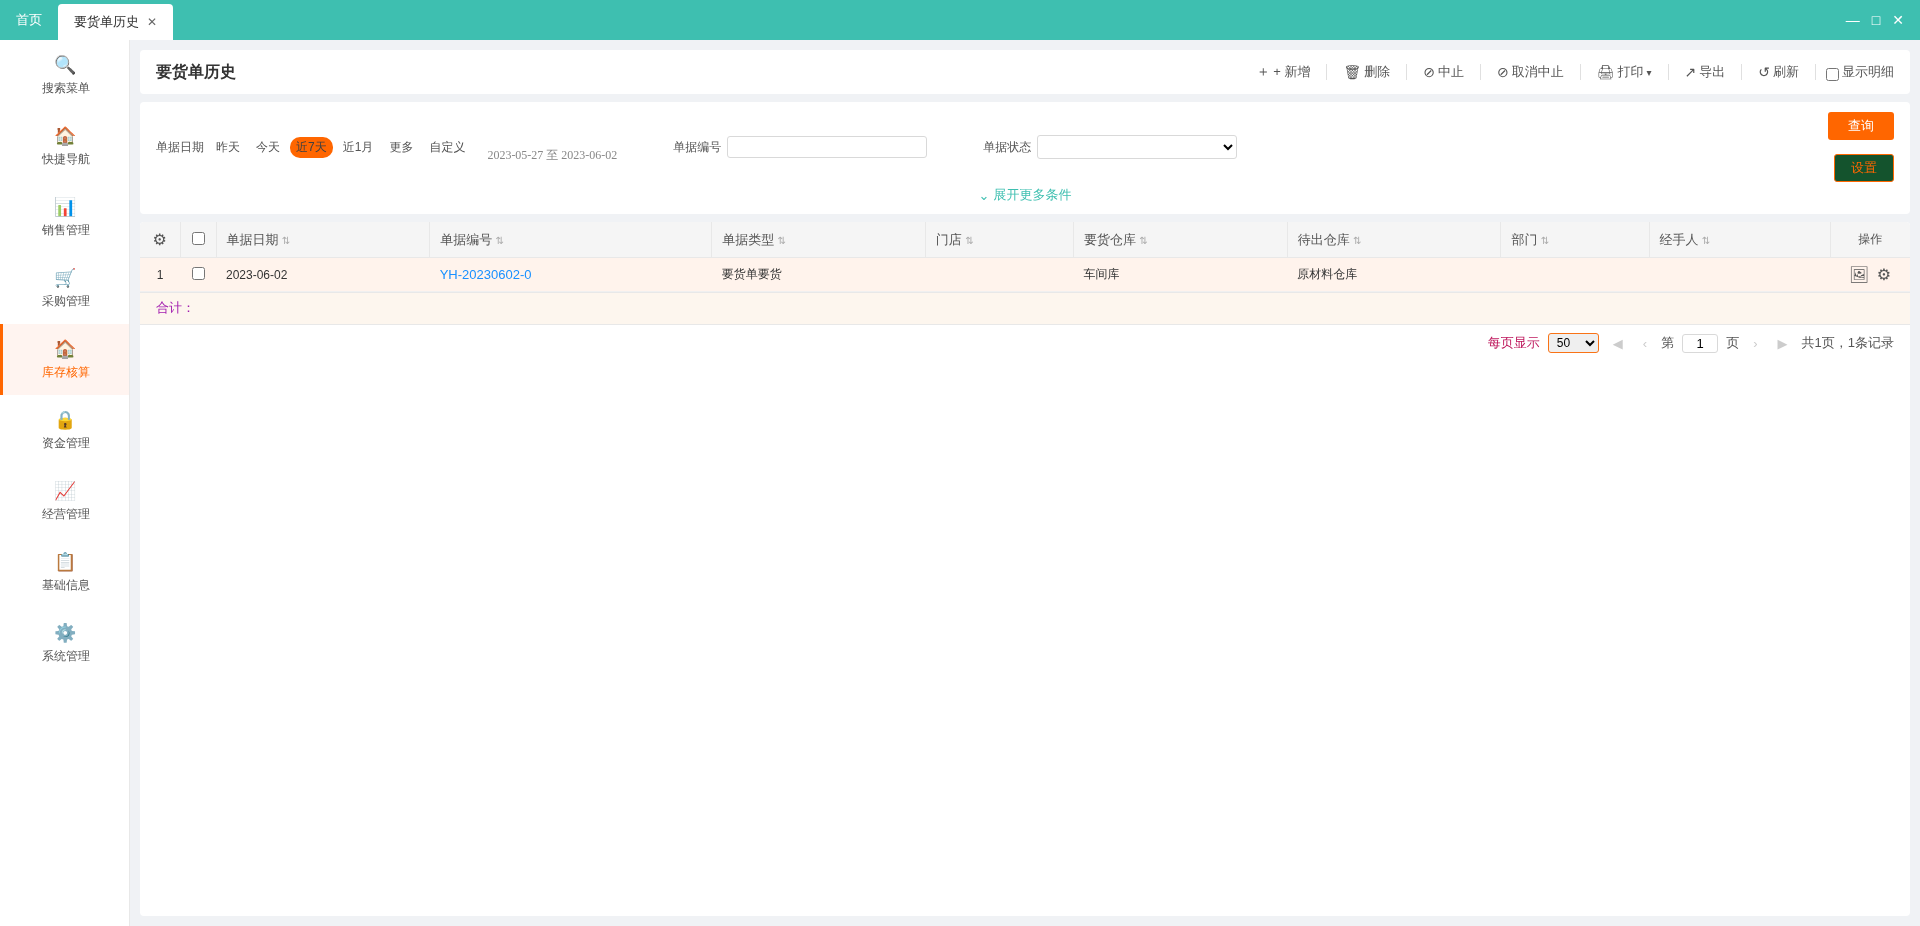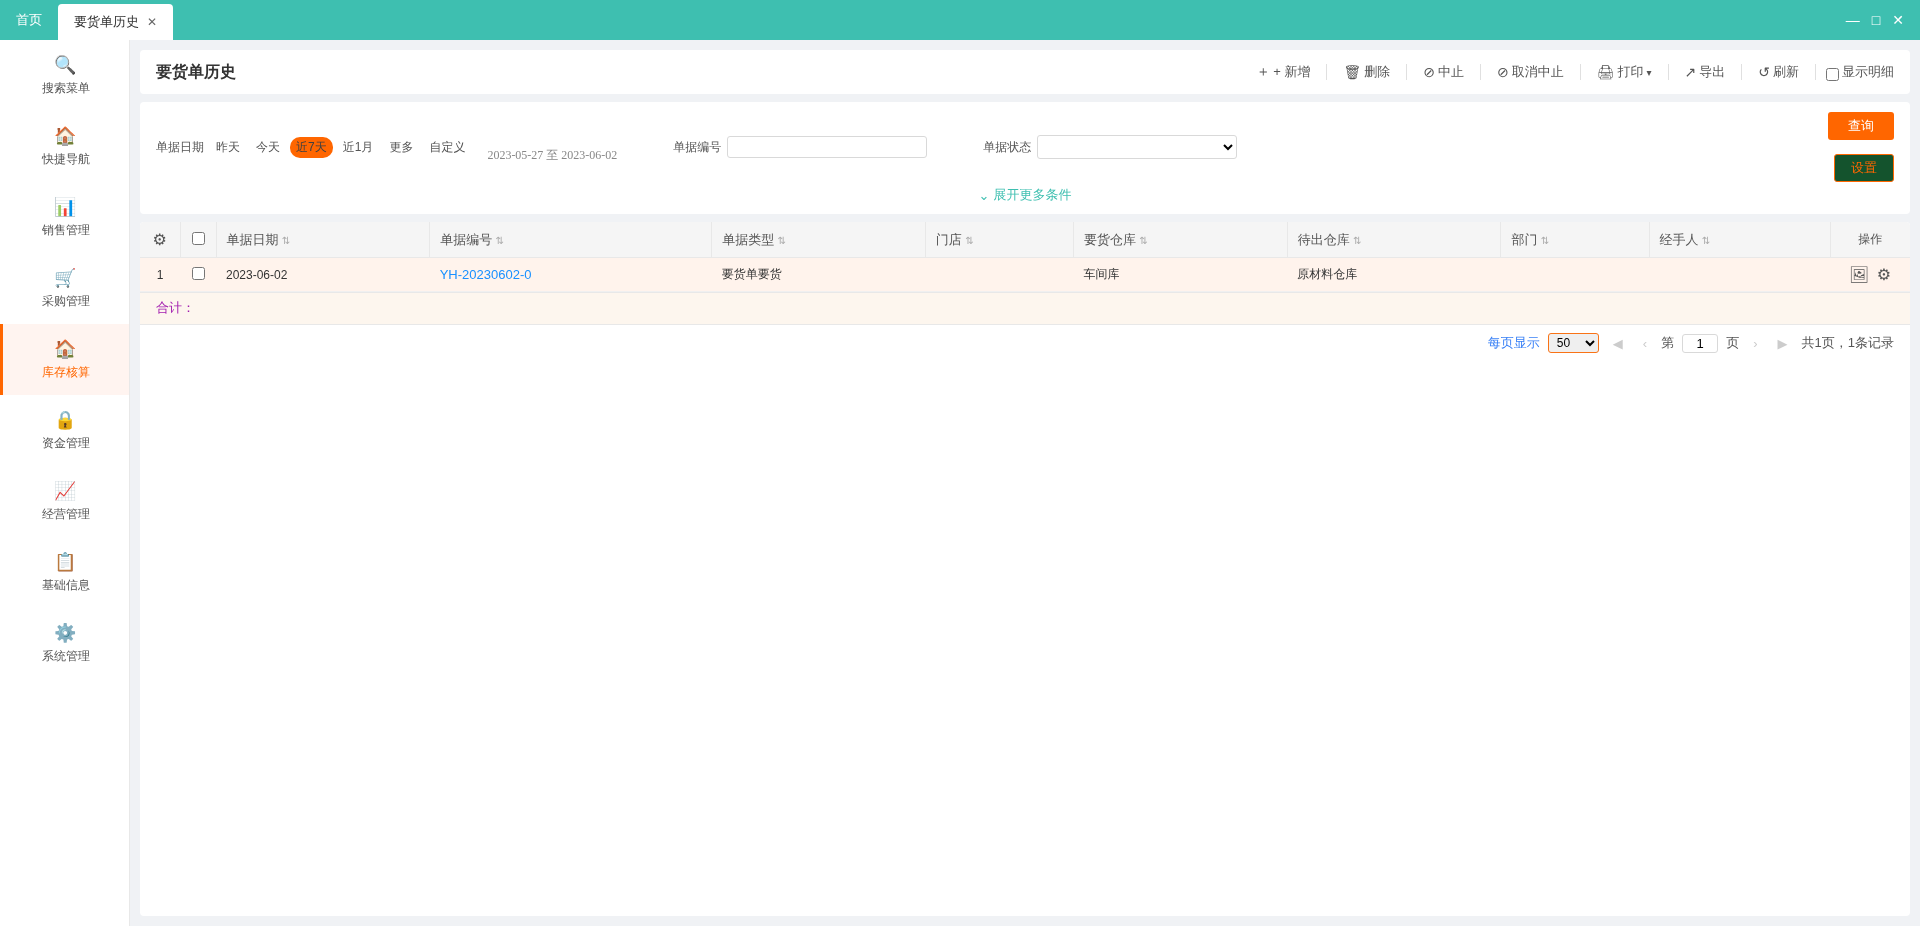--- a/index.html
+++ b/index.html
@@ -124,21 +124,21 @@
       display: flex; align-items: flex-start; font-size: 12px; color: #a21caf;
       min-height: 32px;
     }
 
     
     .pagination {
       display: flex; align-items: center; justify-content: flex-end; gap: 8px;
       background: #fff; padding: 8px 16px; border-top: 1px solid #e8e8e8;
       font-size: 12px; color: #555; min-height: 36px;
     }
-    .pagination .page-size-label { color: #3b82f6; }
+    .pagination .page-size-label { color: #be185d; }
     .pagination select { border: 1px solid #f97316; border-radius: 3px; padding: 1px 4px; font-size: 12px; }
     .pagination .nav-btn { cursor: pointer; color: #555; padding: 2px 6px; border-radius: 3px; }
     .pagination .nav-btn.disabled { color: #ccc; cursor: not-allowed; }
     .pagination .page-input { border: 1px solid #d9d9d9; width: 36px; text-align: center; border-radius: 3px; padding: 1px 4px; }
     .total-info { color: #555; }
   </style>
 </head>
 <body>
 
 <div class="top-bar">

